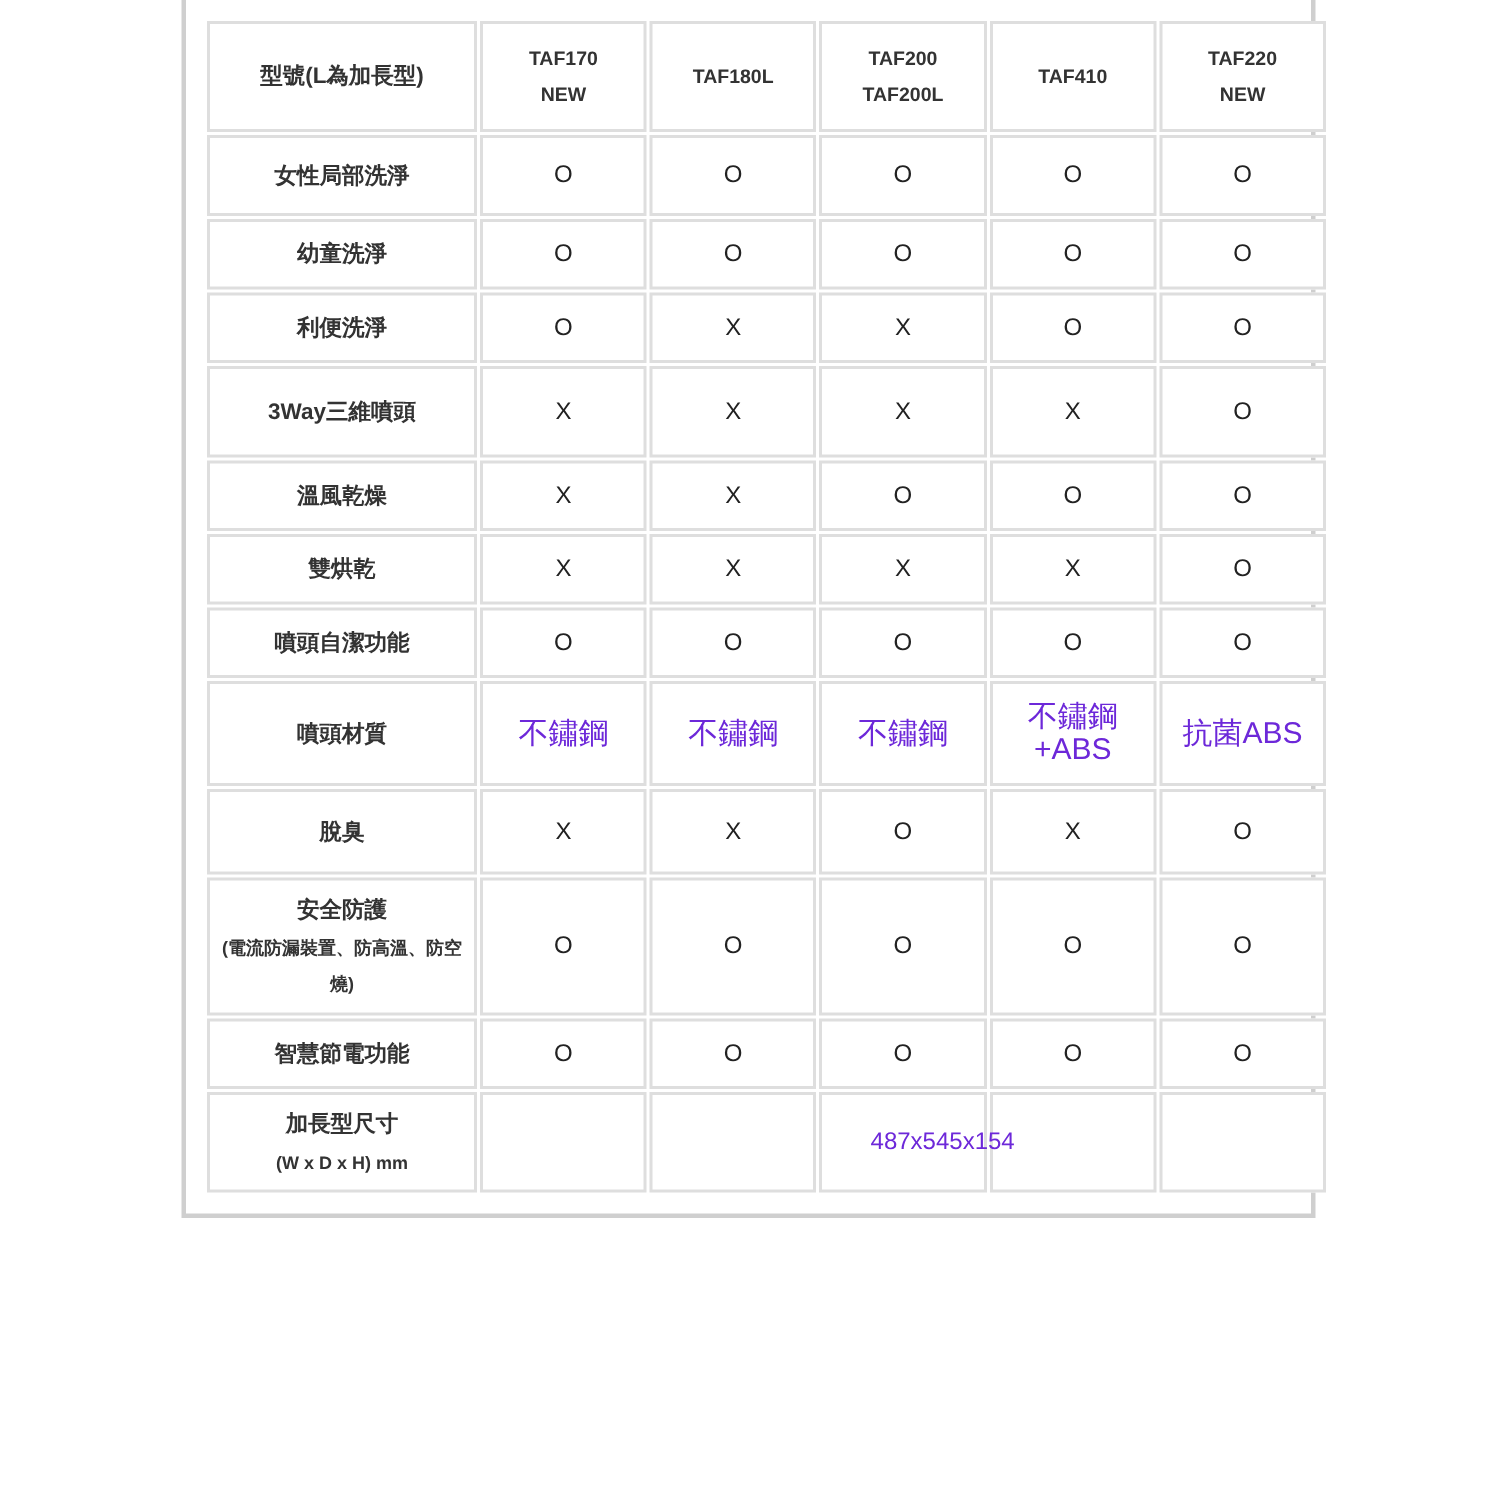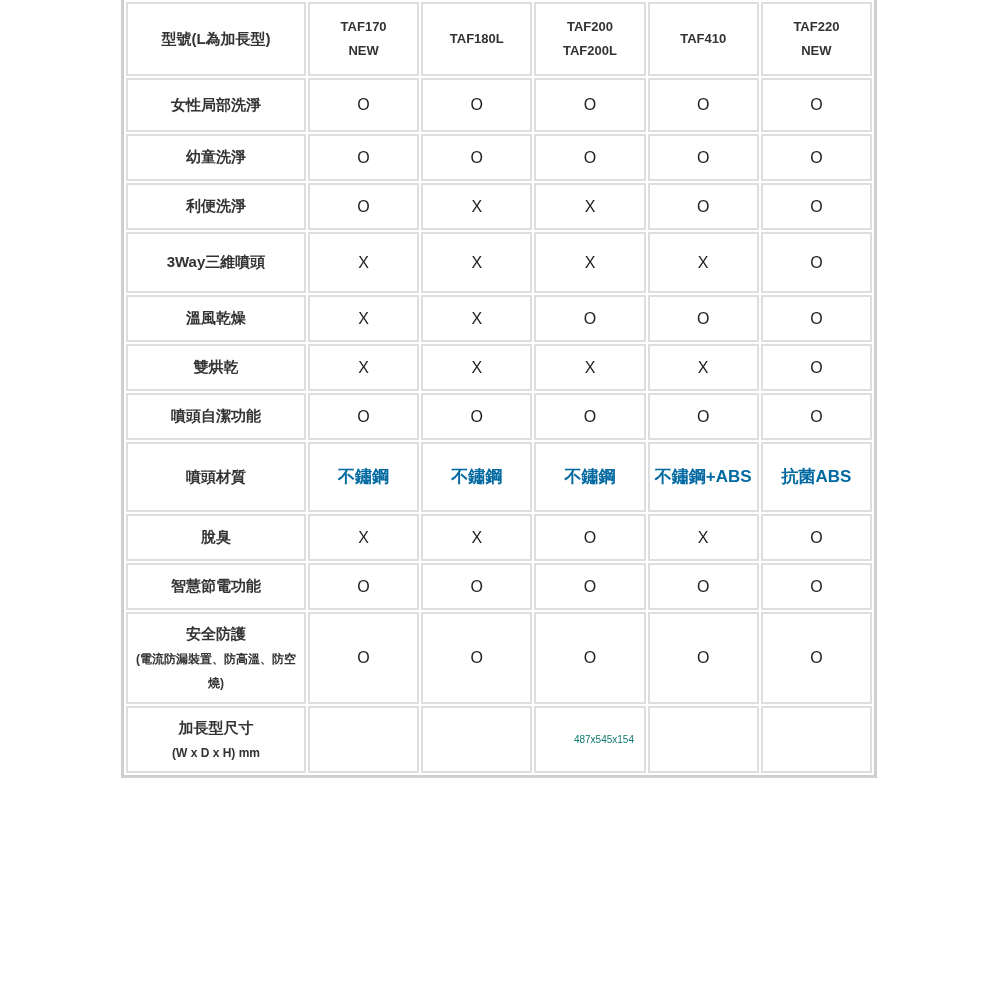--- a/index.html
+++ b/index.html
@@ -23,21 +23,21 @@
     box-sizing: border-box;
     border: 3px solid #cfcfcf;
     border-top-width: 3px;
     background: #ffffff;
   }
   table.spec-table {
     border-collapse: separate;
     border-spacing: 2px;
     width: 100%;
     table-layout: fixed;
-    margin: 0;
+    margin: 12px;
   }
   .spec-table td, .spec-table th {
     border: 2px solid #dedede;
     background: #ffffff;
     text-align: center;
     vertical-align: middle;
     padding: 0 4px;
     box-sizing: border-box;
   }
   .spec-table th {
@@ -62,28 +62,27 @@
   }
   .row-label .main {
     display: block;
     line-height: 26px;
   }
   .spec-table td.val {
     font-size: 16px;
     color: #222222;
   }
   .spec-table td.val.text {
-    font-size: 17px;
-    color: #0369a1;
+    font-size: 20px;
+    color: #6d28d9;
     line-height: 22px;
-    font-weight: bold;
   }
   .spec-table td.val.small {
-    font-size: 10px;
-    color: #0f766e;
+    font-size: 16px;
+    color: #6d28d9;
     padding-left: 32px;
   }
   .hdr-line { display: block; }
   col.c-label { width: 180px; }
 </style>
 </head>
 <body>
 
 <div class="spec-table-wrap">
   <table class="spec-table">
@@ -176,47 +175,47 @@
         <td class="val">O</td>
       </tr>
       <tr style="height:70px">
         <td class="row-label">噴頭材質</td>
         <td class="val text">不鏽鋼</td>
         <td class="val text">不鏽鋼</td>
         <td class="val text">不鏽鋼</td>
         <td class="val text">不鏽鋼+ABS</td>
         <td class="val text">抗菌ABS</td>
       </tr>
-      <tr style="height:47px">
+      <tr style="height:57px">
         <td class="row-label">脫臭</td>
         <td class="val">X</td>
         <td class="val">X</td>
         <td class="val">O</td>
         <td class="val">X</td>
-        <td class="val">O</td>
-      </tr>
-      <tr style="height:47px">
-        <td class="row-label">智慧節電功能</td>
-        <td class="val">O</td>
-        <td class="val">O</td>
-        <td class="val">O</td>
-        <td class="val">O</td>
         <td class="val">O</td>
       </tr>
       <tr style="height:92px">
         <td class="row-label">
           <span class="main">安全防護</span>
           <span class="sub">(電流防漏裝置、防高溫、防空燒)</span>
         </td>
         <td class="val">O</td>
         <td class="val">O</td>
         <td class="val">O</td>
         <td class="val">O</td>
         <td class="val">O</td>
       </tr>
+      <tr style="height:47px">
+        <td class="row-label">智慧節電功能</td>
+        <td class="val">O</td>
+        <td class="val">O</td>
+        <td class="val">O</td>
+        <td class="val">O</td>
+        <td class="val">O</td>
+      </tr>
       <tr style="height:67px">
         <td class="row-label">
           <span class="main">加長型尺寸</span>
           <span class="sub">(W x D x H) mm</span>
         </td>
         <td class="val small"></td>
         <td class="val small"></td>
         <td class="val small">487x545x154</td>
         <td class="val small"></td>
         <td class="val small"></td>

